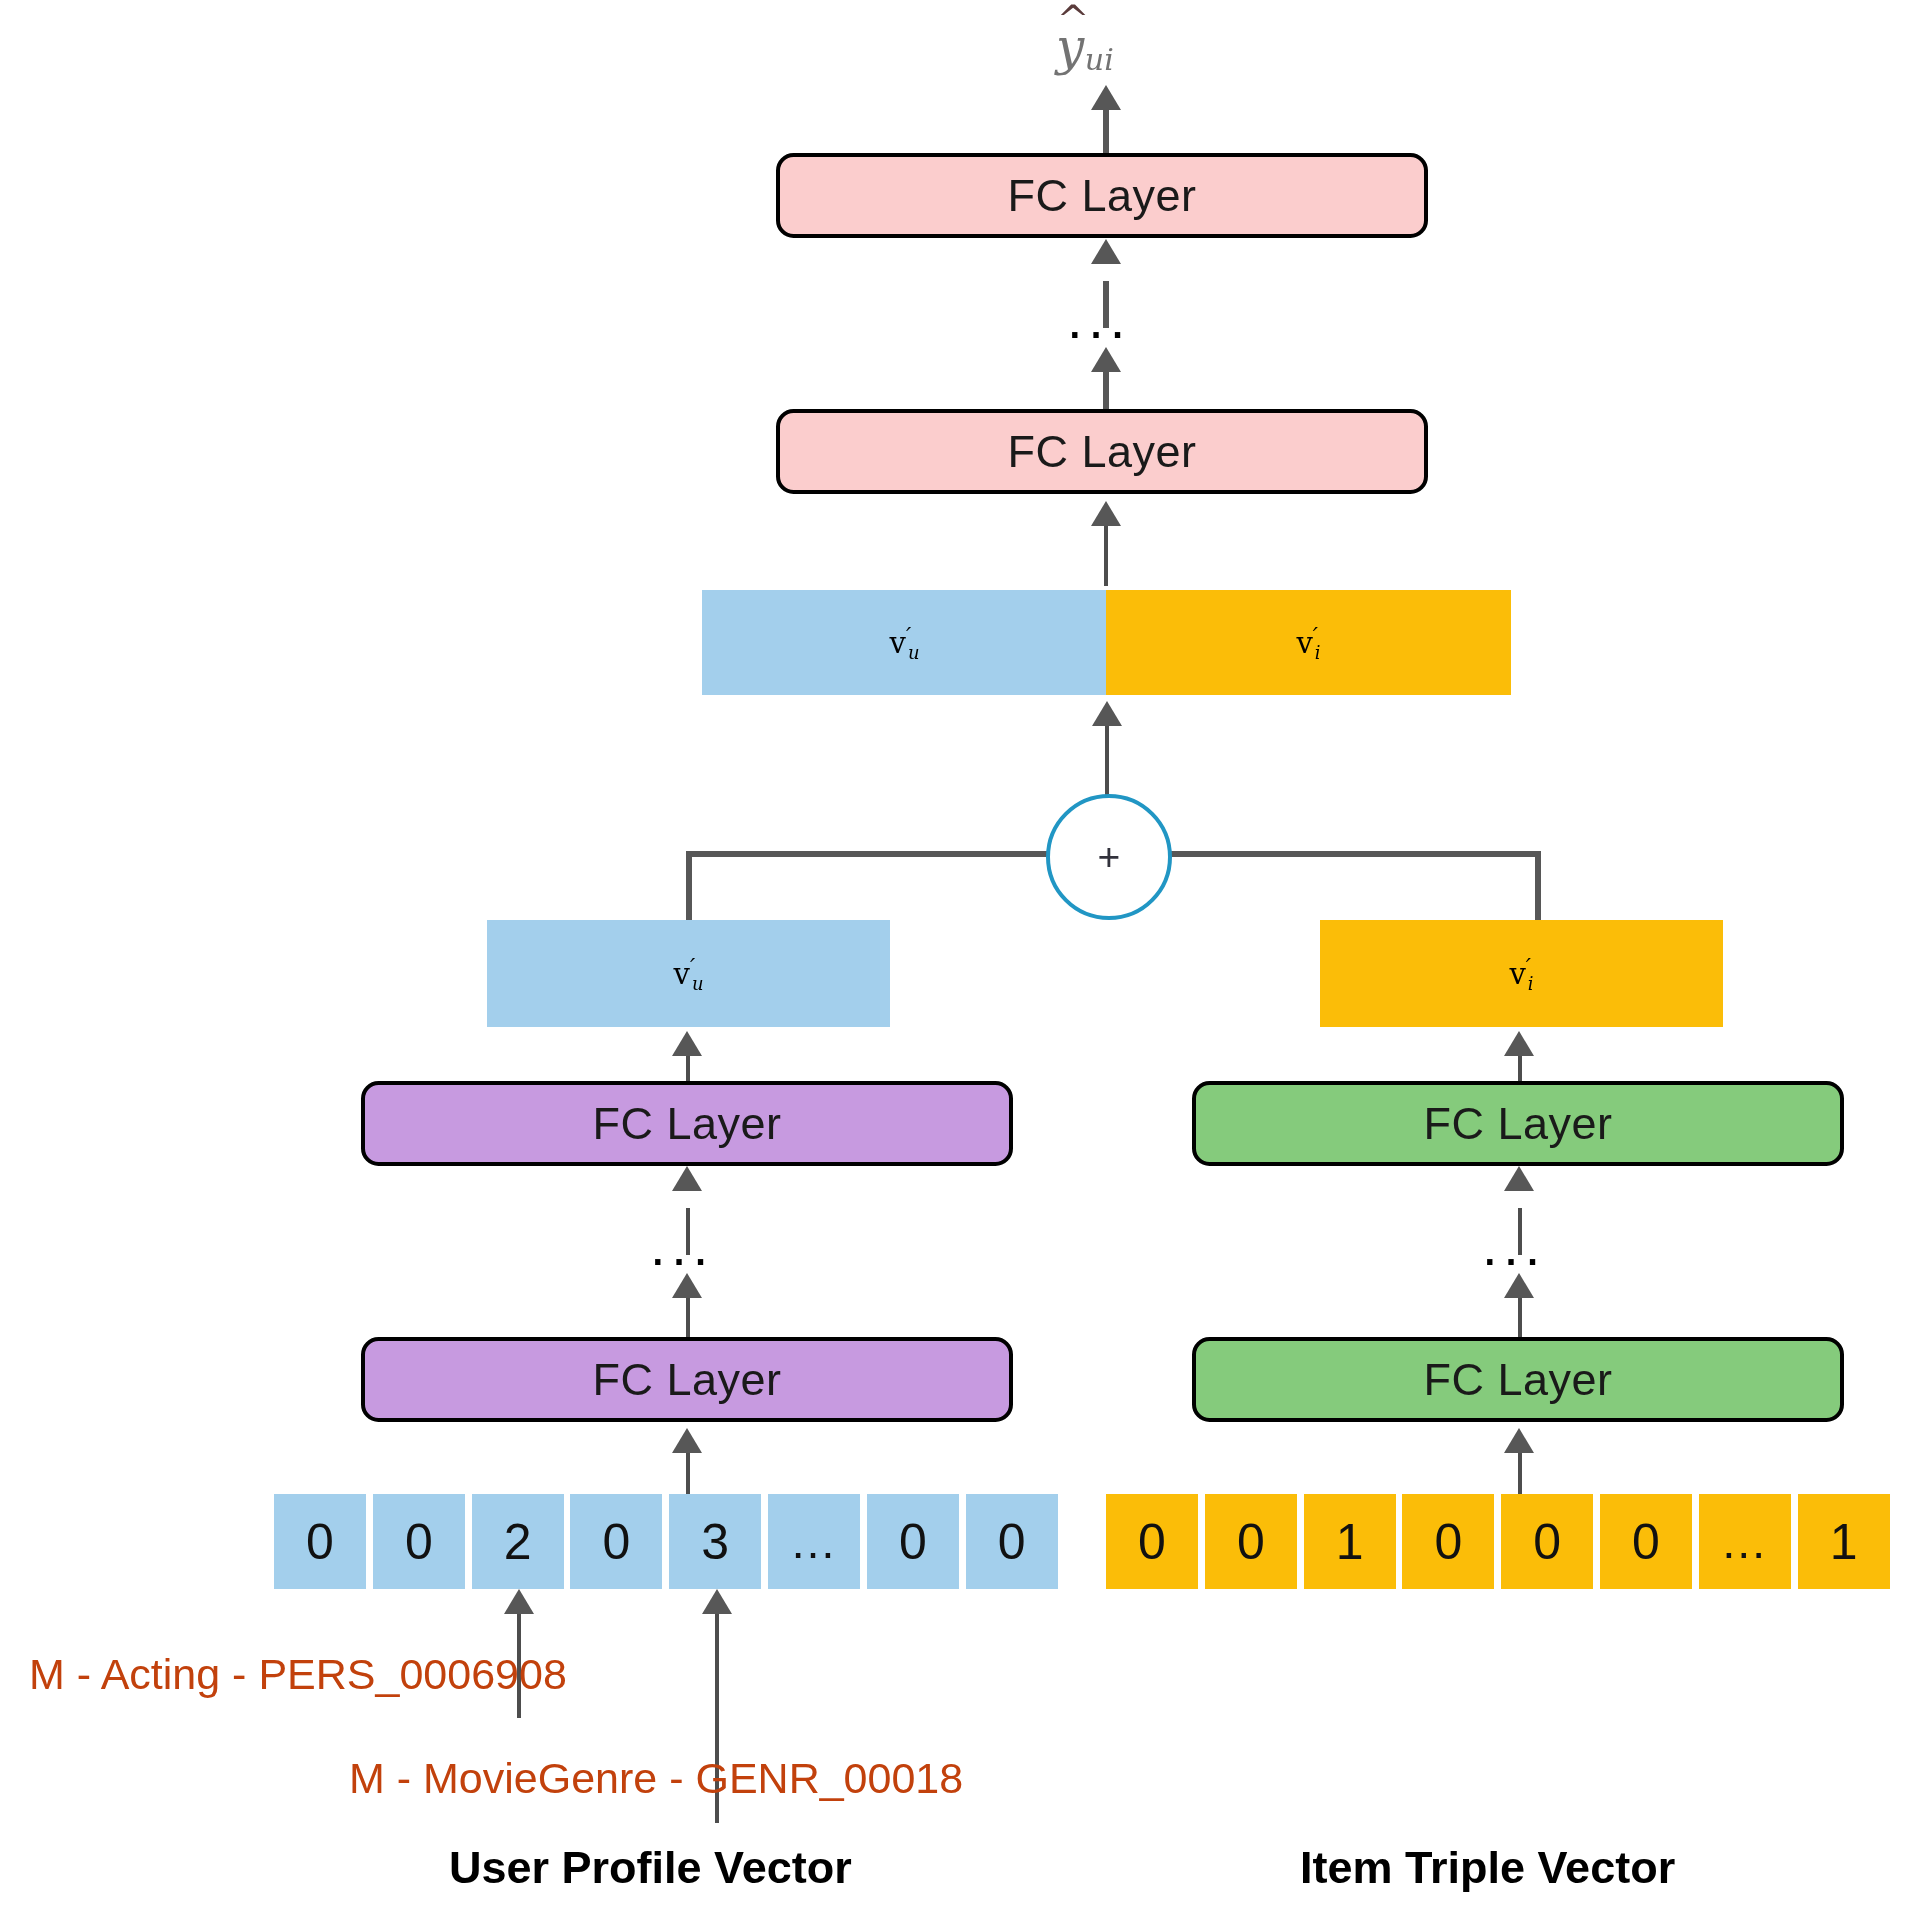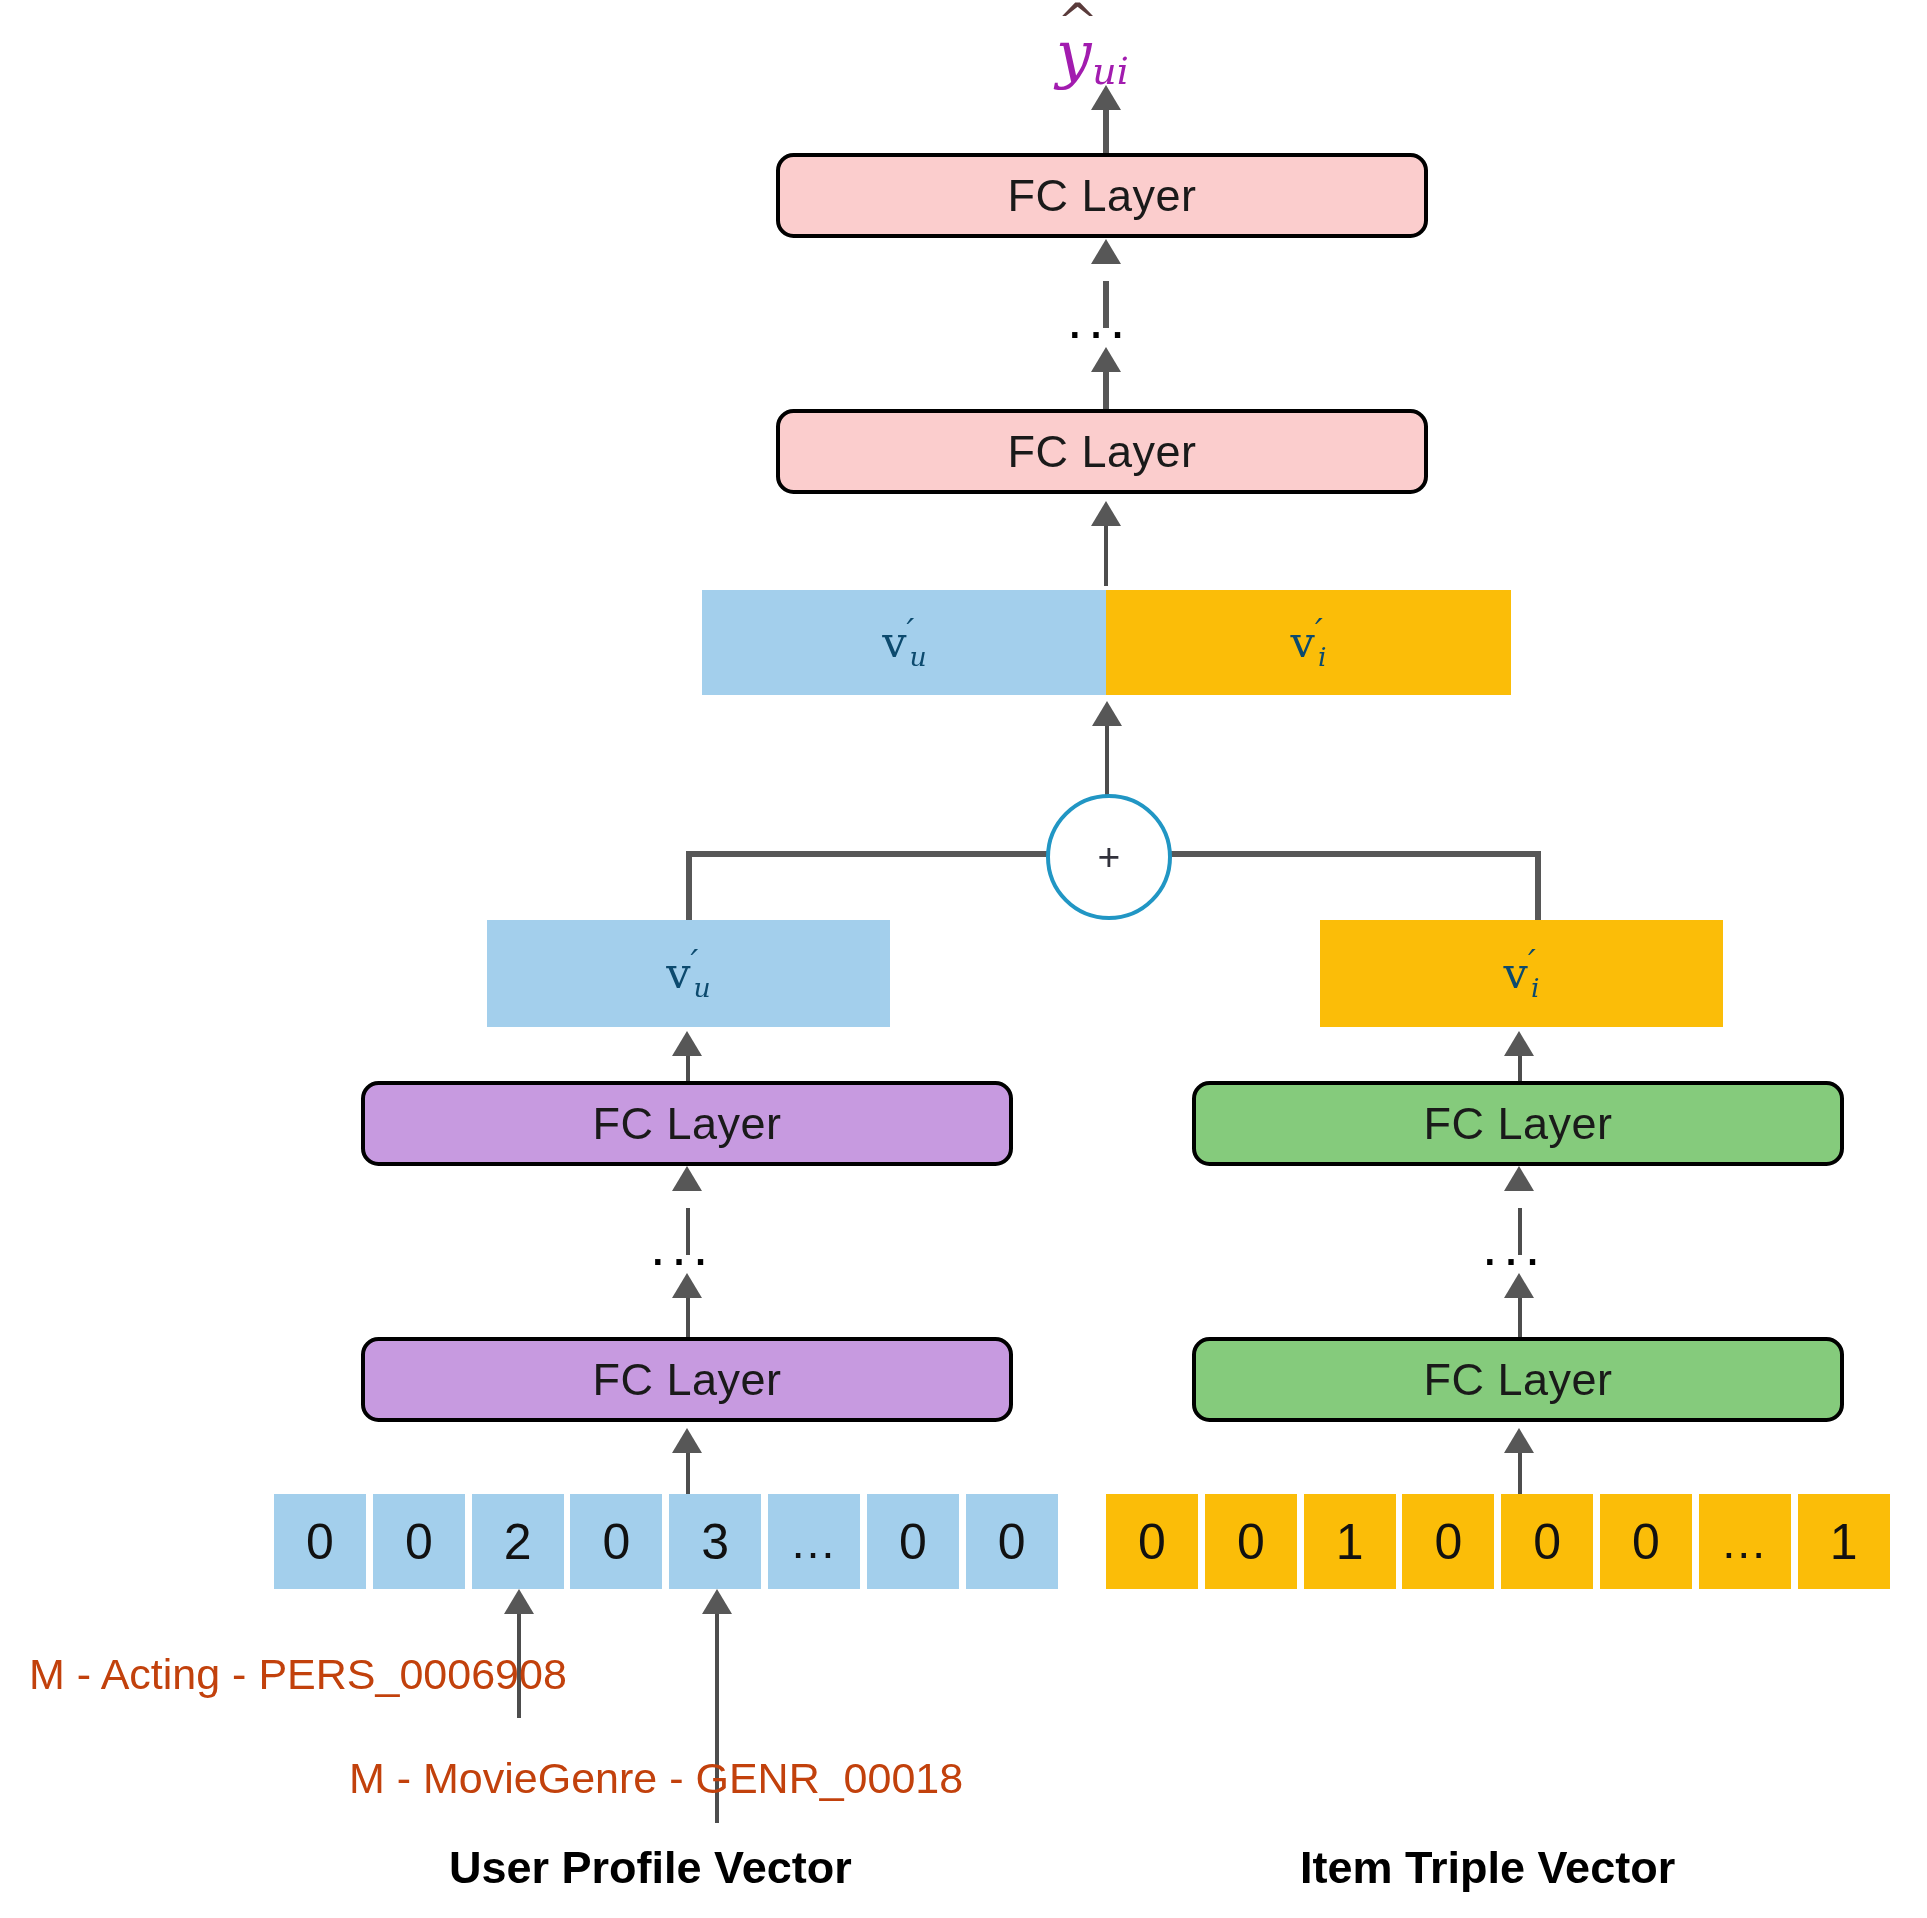--- a/index.html
+++ b/index.html
@@ -42,44 +42,44 @@
     display: flex;
     align-items: center;
     justify-content: center;
   }
   .blue   { background: #a3cfec; }
   .orange { background: #fbbd08; }
 
   
   .math {
     font-family: "DejaVu Serif", "Liberation Serif", serif;
-    font-size: 43px;
-    color: #0c4a6e;
+    font-size: 29px;
+    color: #000000;
     line-height: 1;
     white-space: nowrap;
   }
   .math .base { font-style: normal; }
   .math sub {
     font-style: italic;
     font-size: 0.62em;
     vertical-align: -0.33em;
     margin-left: -0.18em;
   }
   .math .prime {
     font-style: italic;
     font-size: 0.80em;
     vertical-align: 0.42em;
   }
 
   
   .yhat {
     position: absolute;
     font-family: "DejaVu Serif", "Liberation Serif", serif;
-    font-size: 63px;
-    color: #a21caf;
+    font-size: 50px;
+    color: #737373;
     white-space: nowrap;
   }
   .yhat .hv { font-style: italic; position: relative; }
   .yhat .hv::before {
     content: "\005E";
     position: absolute;
     left: 0.02em;
     top: -0.52em;
     font-size: 0.78em;
     font-style: normal;

